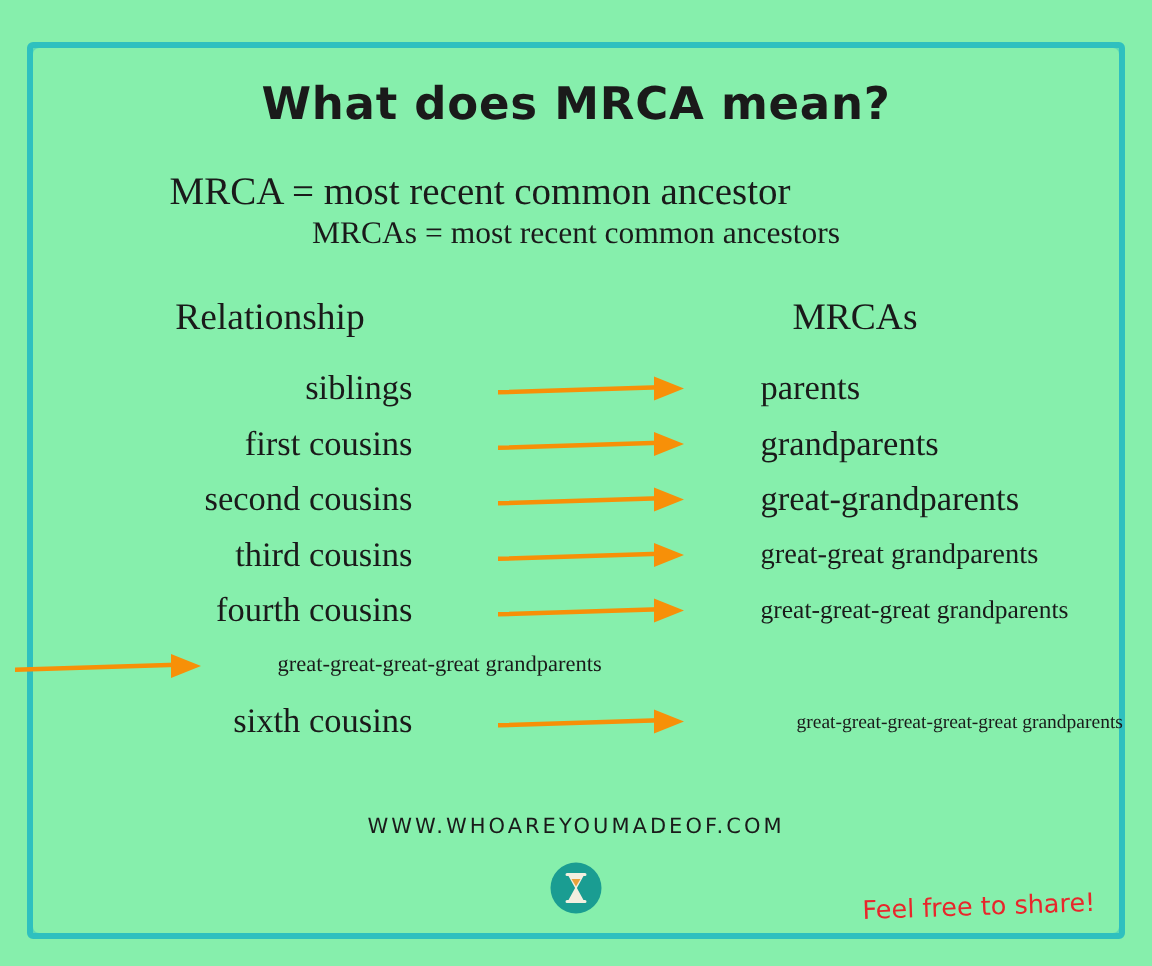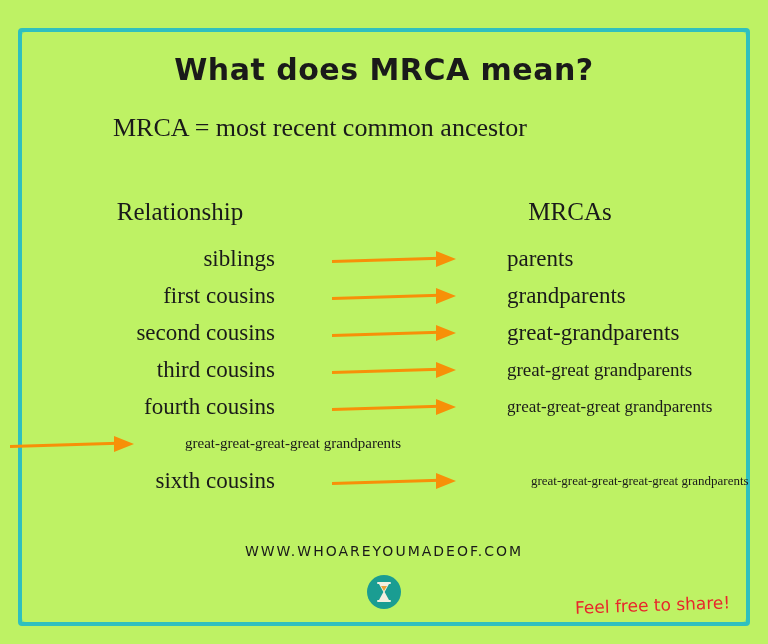--- a/index.html
+++ b/index.html
@@ -10,21 +10,21 @@
     width: 768px;
     height: 644px;
     background: #ffffff;
     font-family: "Liberation Serif", serif;
     overflow: hidden;
   }
   .canvas {
     position: relative;
     width: 768px;
     height: 644px;
-    background: #bef264;
+    background: #86efac;
     box-sizing: border-box;
   }
   
   .border-frame {
     position: absolute;
     left: 18px;
     top: 28px;
     width: 732px;
     height: 598px;
     border: 4px solid #2fc0bf;
@@ -169,20 +169,21 @@
 </head>
 <body>
 
 <div class="canvas">
 
   <div class="border-frame"></div>
 
   <div class="title">What does MRCA mean?</div>
 
   <div class="def1">MRCA = most recent common ancestor</div>
+  <div class="def2">MRCAs = most recent common ancestors</div>
 
   <div class="head-left">Relationship</div>
   <div class="head-right">MRCAs</div>
 
   <div class="rows" id="rows">
       <div class="row">
         <div class="rel" style="font-size: 23px;">siblings</div>
         <div class="arrow-cell">
           <svg class="arrow" viewBox="0 0 125 18">
             <path d="M0 11.5 L108 8.2" stroke="#f79008" stroke-width="3" fill="none" stroke-linecap="round"></path>

